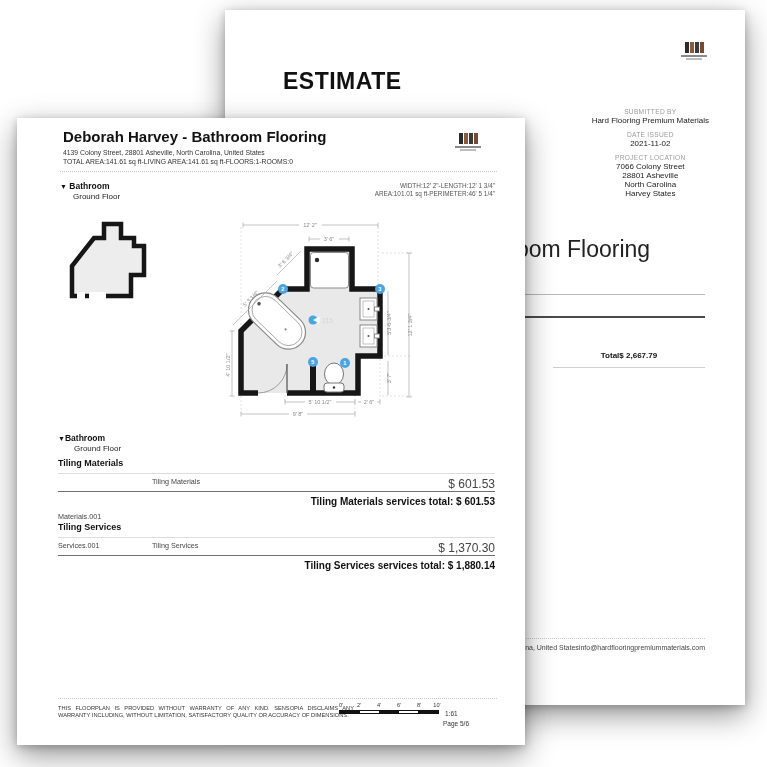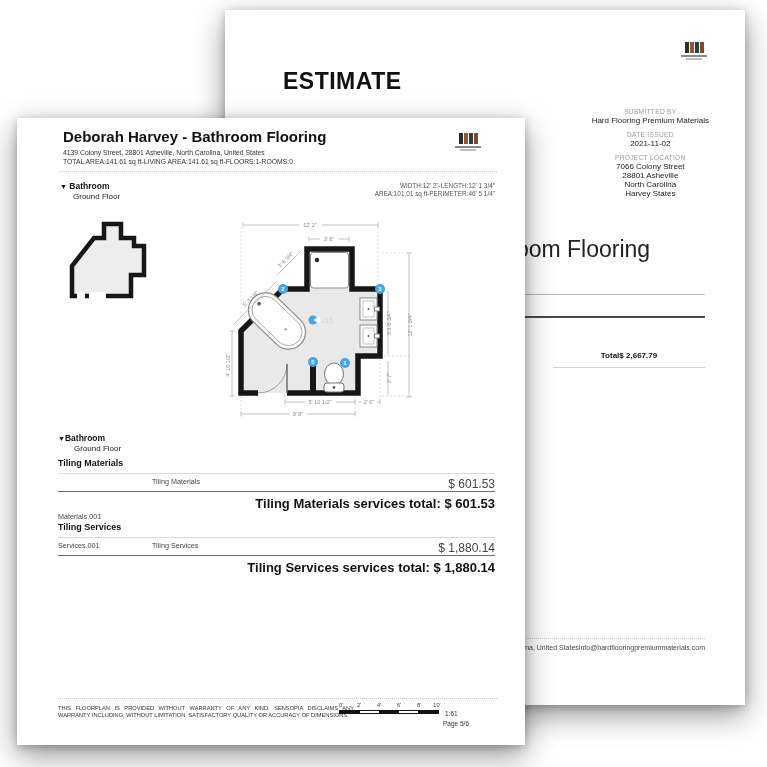--- a/index.html
+++ b/index.html
@@ -42,21 +42,21 @@
   .tri{font-size:7px;}
 
   .sec-room-name{left:41px;top:315px;font-size:8.5px;font-weight:bold;color:#111;}
   .sec-room-floor{left:57px;top:326px;font-size:8px;color:#222;}
   .sec-title{left:41px;font-size:9px;font-weight:bold;color:#111;}
   .sec-line-top{left:41px;right:30px;border-top:1px solid #dcdcdc;}
   .sec-line-bot{left:41px;right:30px;border-top:1px solid #6e6e6e;}
   .sec-code{left:41px;font-size:7.2px;color:#444;}
   .sec-desc{left:135px;font-size:7.2px;color:#444;}
   .sec-amt{right:30px;font-size:12px;color:#444;}
-  .sec-total{right:30px;font-size:13px;font-weight:bold;color:#111;}
+  .sec-total{right:30px;font-size:10px;font-weight:bold;color:#111;}
 
   .f-dotted-bot{left:41px;right:28px;top:580px;border-top:1px dotted #c9c9c9;}
   .f-disc{left:41px;top:587px;width:296px;font-size:5.7px;line-height:7px;color:#333;text-align:justify;}
   .scalebar{left:322px;top:584px;width:100px;height:16px;}
   .scalebar .lab{position:absolute;top:0;font-size:5.6px;color:#333;transform:translateX(-50%);}
   .scalebar .bar{position:absolute;left:0;top:8px;width:100px;height:4px;border:1px solid #111;display:flex;box-sizing:border-box;}
   .scalebar .bar i{flex:1;}
   .scalebar .bar i:nth-child(odd){background:#111;}
   .scalebar .bar i:nth-child(even){background:#fff;}
   .f-ratio{left:428px;top:592px;font-size:6.5px;color:#333;}
@@ -285,21 +285,21 @@
   <div class="abs sec-code" style="top:359px;margin-top:35px;">Materials.001</div>
   <div class="abs sec-desc" style="top:359px;">Tiling Materials</div>
   <div class="abs sec-amt" style="top:359px;">$ 601.53</div>
   <div class="abs sec-line-bot" style="top:373px;"></div>
   <div class="abs sec-total" style="top:378px;">Tiling Materials services total: $ 601.53</div>
 
   <div class="abs sec-title" style="top:404px;">Tiling Services</div>
   <div class="abs sec-line-top" style="top:419px;"></div>
   <div class="abs sec-code" style="top:423px;">Services.001</div>
   <div class="abs sec-desc" style="top:423px;">Tiling Services</div>
-  <div class="abs sec-amt" style="top:423px;">$ 1,880.14</div>
+  <div class="abs sec-amt" style="top:423px;">$ 1,370.30</div>
   <div class="abs sec-line-bot" style="top:437px;"></div>
   <div class="abs sec-total" style="top:442px;">Tiling Services services total: $ 1,880.14</div>
 
   <div class="abs f-dotted-bot"></div>
   <div class="abs f-disc">THIS FLOORPLAN IS PROVIDED WITHOUT WARRANTY OF ANY KIND. SENSOPIA DISCLAIMS ANY WARRANTY INCLUDING, WITHOUT LIMITATION, SATISFACTORY QUALITY OR ACCURACY OF DIMENSIONS.</div>
   <div class="abs scalebar">
     <span class="lab" style="left:2px;">0'</span>
     <span class="lab" style="left:20px;">2'</span>
     <span class="lab" style="left:40px;">4'</span>
     <span class="lab" style="left:60px;">6'</span>

